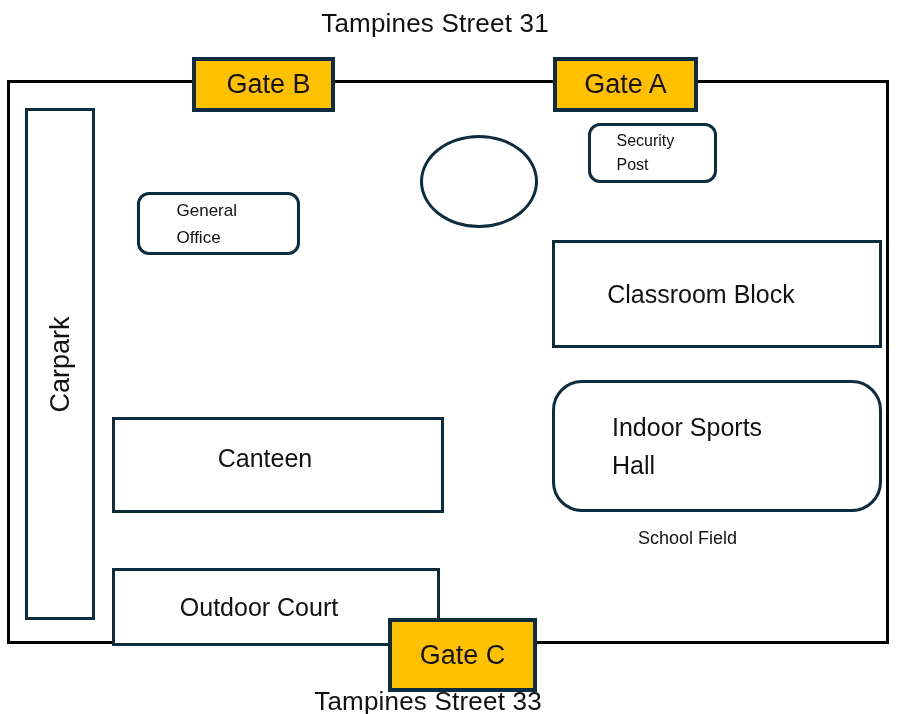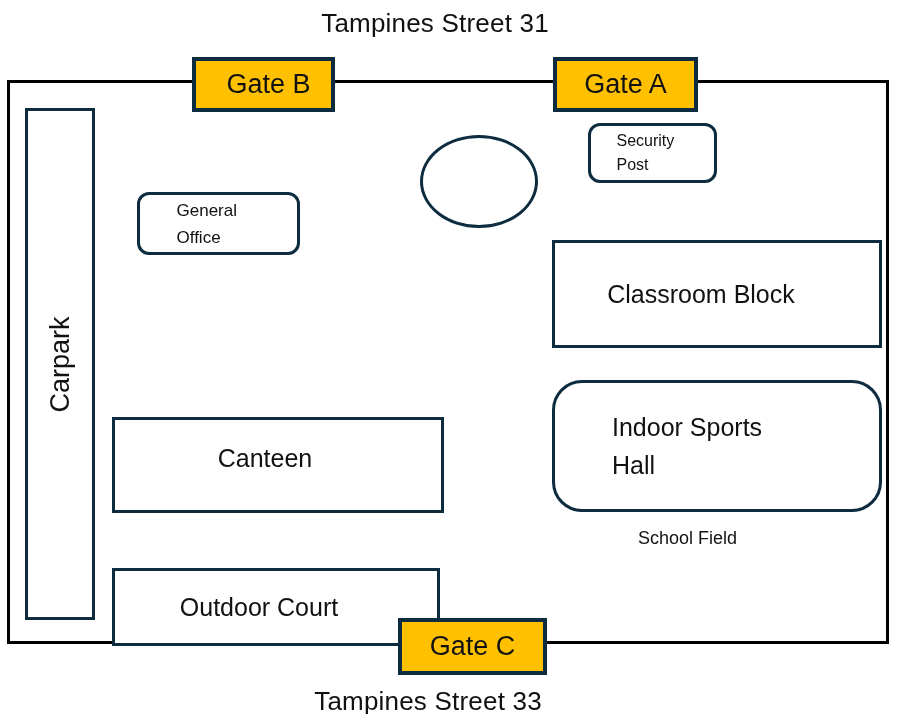--- a/index.html
+++ b/index.html
@@ -36,21 +36,21 @@
     border: 4px solid var(--navy, #0D2C3F);
     box-sizing: border-box;
     display: flex;
     align-items: center;
     justify-content: center;
     font-size: 27px;
     z-index: 3;
   }
   .gate-b { left: 192px; top: 57px;  width: 143px; height: 55px; padding-left: 10px; }
   .gate-a { left: 553px; top: 57px;  width: 145px; height: 55px; }
-  .gate-c { left: 398px; top: 618px; width: 149px; height: 57px; text-align: right; }
+  .gate-c { left: 388px; top: 618px; width: 149px; height: 74px; text-align: right; }
 
   .bldg {
     position: absolute;
     border: 3px solid var(--navy, #0D2C3F);
     box-sizing: border-box;
     background: #ffffff;
     display: flex;
     align-items: center;
     justify-content: center;
     font-size: 25px;

